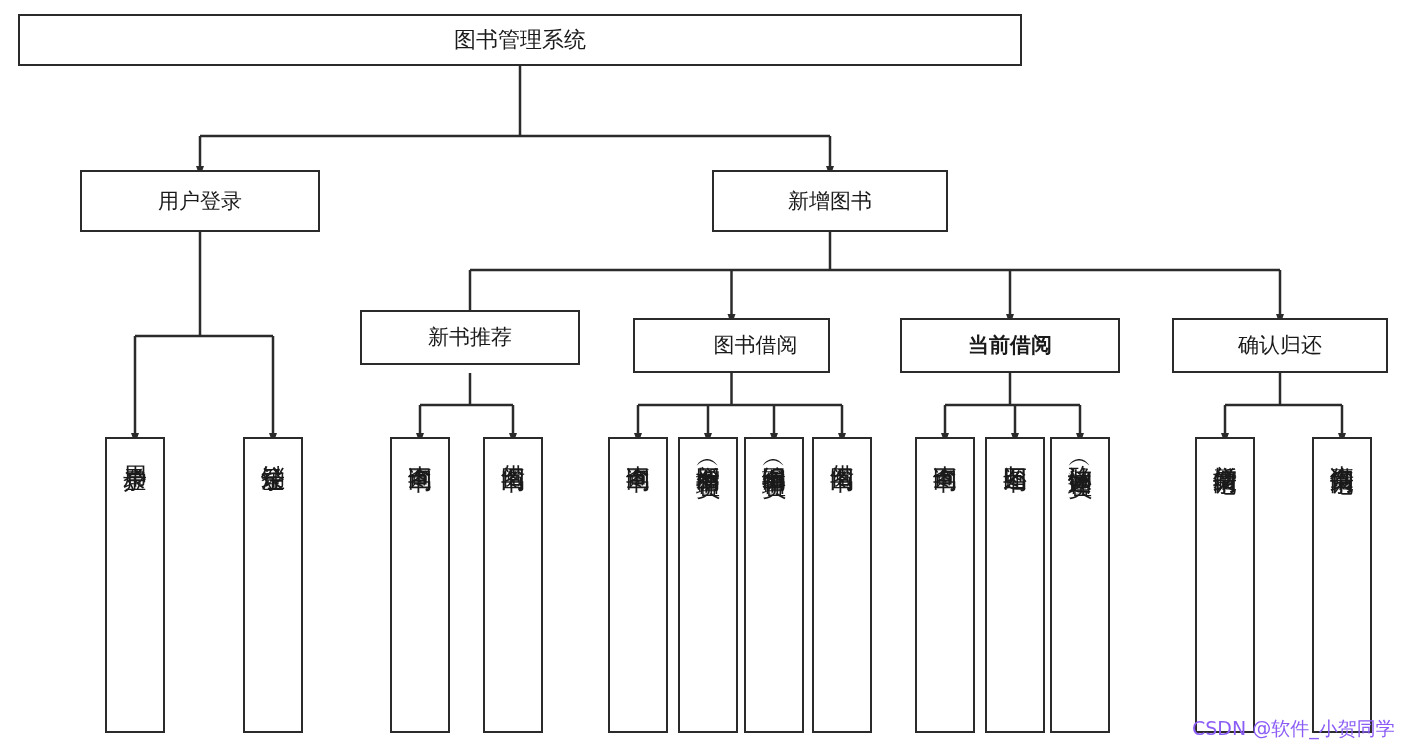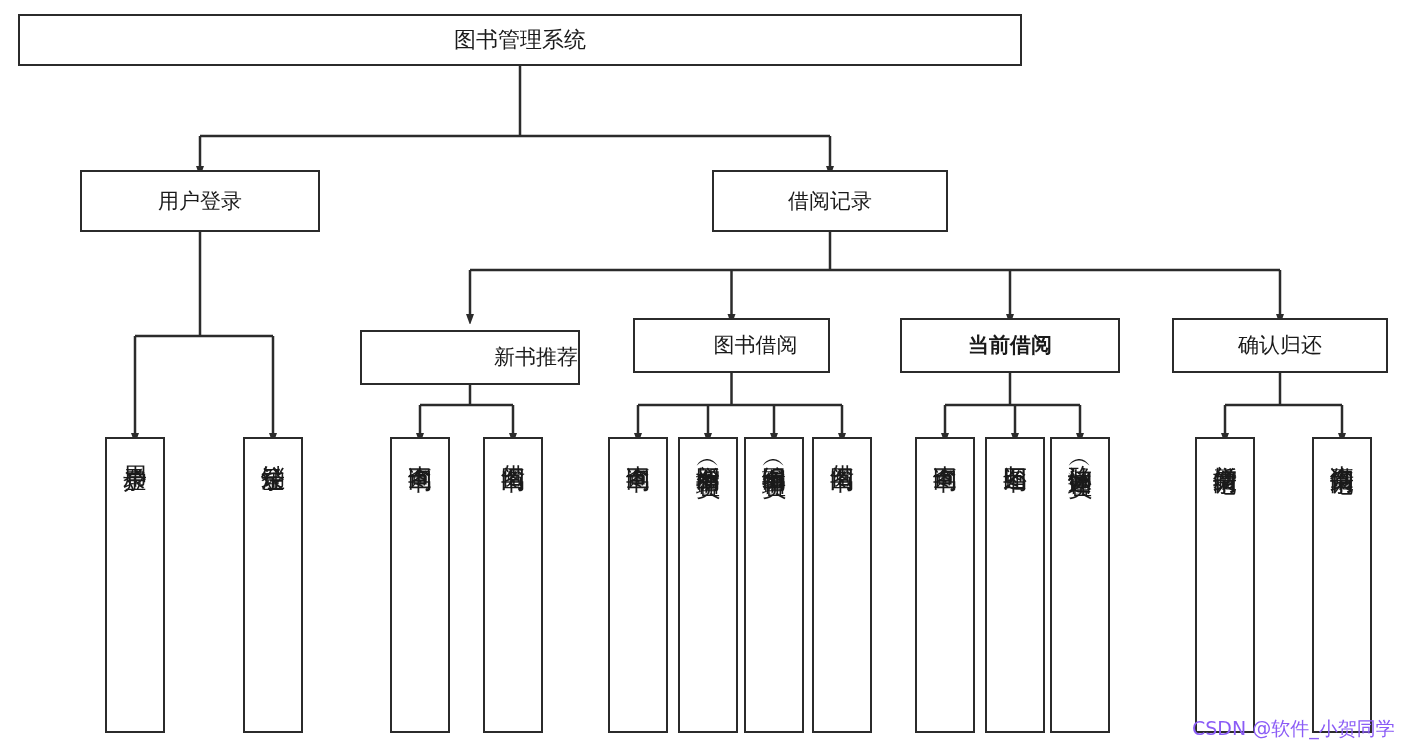--- a/index.html
+++ b/index.html
@@ -116,23 +116,23 @@
   </svg>
 
   <div id="node-layer">
       <div class="node horizontal root" style="left: 18px; top: 14px; width: 1004px; height: 52px;">
         <span class="node-label">图书管理系统</span>
       </div>
       <div class="node horizontal" style="left: 80px; top: 170px; width: 240px; height: 62px;">
         <span class="node-label">用户登录</span>
       </div>
       <div class="node horizontal" style="left: 712px; top: 170px; width: 236px; height: 62px;">
-        <span class="node-label">借阅记录</span>
+        <span class="node-label">新增图书</span>
       </div>
-      <div class="node horizontal" style="left: 360px; top: 330px; width: 220px; height: 55px; justify-content: flex-end;">
+      <div class="node horizontal" style="left: 360px; top: 310px; width: 220px; height: 55px;">
         <span class="node-label">新书推荐</span>
       </div>
       <div class="node horizontal" style="left: 633px; top: 318px; width: 197px; height: 55px; padding-left: 48px;">
         <span class="node-label">图书借阅</span>
       </div>
       <div class="node horizontal" style="left: 900px; top: 318px; width: 220px; height: 55px; font-weight: bold;">
         <span class="node-label">当前借阅</span>
       </div>
       <div class="node horizontal" style="left: 1172px; top: 318px; width: 216px; height: 55px;">
         <span class="node-label">确认归还</span>

